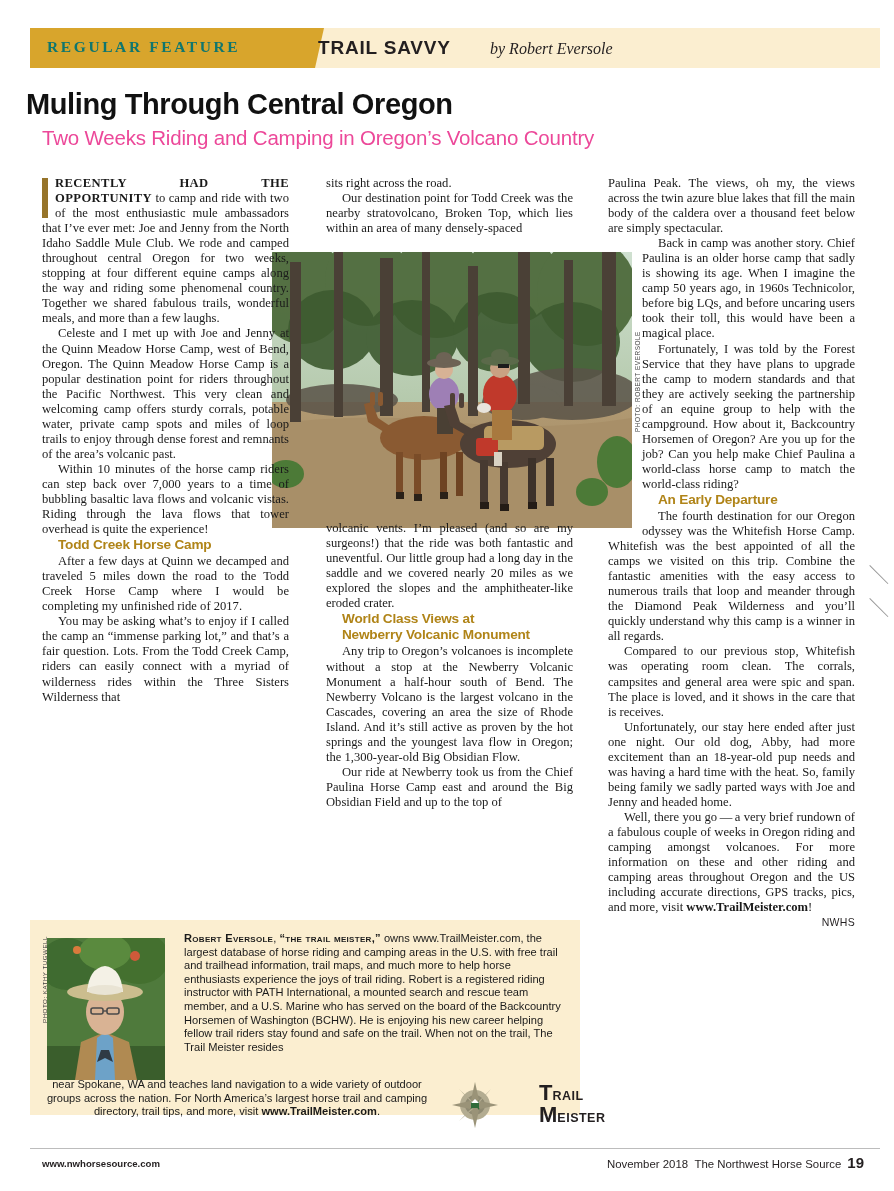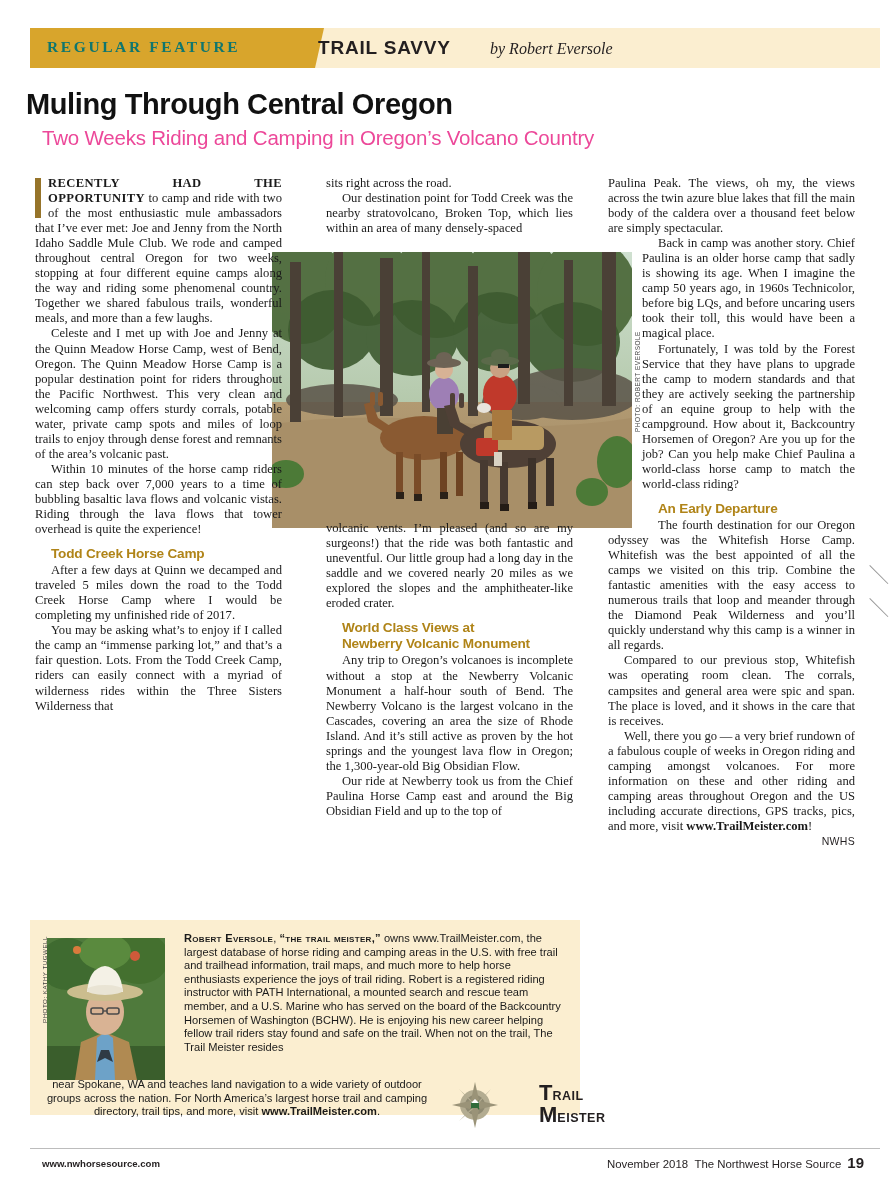--- a/index.html
+++ b/index.html
@@ -57,28 +57,28 @@
 
   
   .col {
     position: absolute; top: 176px; width: 247px;
     font-size: 12.6px; line-height: 15.05px;
     text-align: justify; color: #1a1a1a;
     -webkit-hyphens: auto; hyphens: auto;
   }
   .col p { text-indent: 16px; }
   .col p.noindent { text-indent: 0; }
-  #col1 { left: 35px; }
+  #col1 { left: 42px; }
   #col2 { left: 326px; }
   #col3 { left: 608px; }
 
   .subsec {
     font-family: "Liberation Sans", sans-serif;
     font-weight: bold; font-size: 13.6px; color: #b08418;
-    text-indent: 0; text-align: left; margin-top: 9px; margin-bottom: 1px;
+    text-indent: 0; text-align: left; margin-bottom: 1px;
     line-height: 16px; letter-spacing: -0.2px;
   }
   .dropbar {
     float: left; width: 6px; height: 40px; background: #96742a;
     margin: 2px 7px 0 0;
   }
   .sc {
     font-variant: small-caps; font-weight: bold; letter-spacing: 0.4px;
   }
   .endmark {
@@ -306,20 +306,21 @@
 
   <div class="col" id="col3" style="height: 960px;">
     <p class="noindent">Paulina Peak. The views, oh my, the views across the twin azure blue lakes that fill the main body of the caldera over a thousand feet below are simply spectacular.</p>
     <p style="shape-outside: polygon(0 0, 38px 0, 38px 290px, 0 290px);">
       <span style="float:left; width:34px; height:292px;"></span><span>Back in camp was another story. Chief Paulina is an older horse camp that sadly is showing its age. When I imagine the camp 50 years ago, in 1960s Technicolor, before big LQs, and before uncaring users took their toll, this would have been a magical place.</span>
     </p>
     <p>Fortunately, I was told by the Forest Service that they have plans to upgrade the camp to modern standards and that they are actively seeking the partnership of an equine group to help with the campground. How about it, Backcountry Horsemen of Oregon? Are you up for the job? Can you help make Chief Paulina a world-class horse camp to match the world-class riding?</p>
     <p class="subsec">An Early Departure</p>
     <p>The fourth destination for our Oregon odyssey was the Whitefish Horse Camp. Whitefish was the best appointed of all the camps we visited on this trip. Combine the fantastic amenities with the easy access to numerous trails that loop and meander through the Diamond Peak Wilderness and you’ll quickly understand why this camp is a winner in all regards.</p>
     <p>Compared to our previous stop, Whitefish was operating room clean. The corrals, campsites and general area were spic and span. The place is loved, and it shows in the care that is receives.</p>
+    <p>Unfortunately, our stay here ended after just one night. Our old dog, Abby, had more excitement than an 18-year-old pup needs and was having a hard time with the heat. So, family being family we sadly parted ways with Joe and Jenny and headed home.</p>
     <p><span>Well, there you go — a very brief rundown of a fabulous couple of weeks in Oregon riding and camping amongst volcanoes. For more information on these and other riding and camping areas throughout Oregon and the US including accurate directions, GPS tracks, pics, and more, visit </span><b class="url">www.TrailMeister.com</b><span>!</span><span class="endmark">NWHS</span></p>
   </div>
 
   <div class="biobox"></div>
   <div class="bio-photo">
     <svg viewBox="0 0 118 142" width="118" height="142" preserveAspectRatio="none">
       <rect x="0" y="0" width="118" height="142" fill="#4f7a3c"></rect>
       <ellipse cx="20" cy="26" rx="28" ry="26" fill="#3f6b30"></ellipse>
       <ellipse cx="92" cy="20" rx="30" ry="26" fill="#44702f"></ellipse>
       <ellipse cx="58" cy="14" rx="26" ry="18" fill="#5a8a3e"></ellipse>

